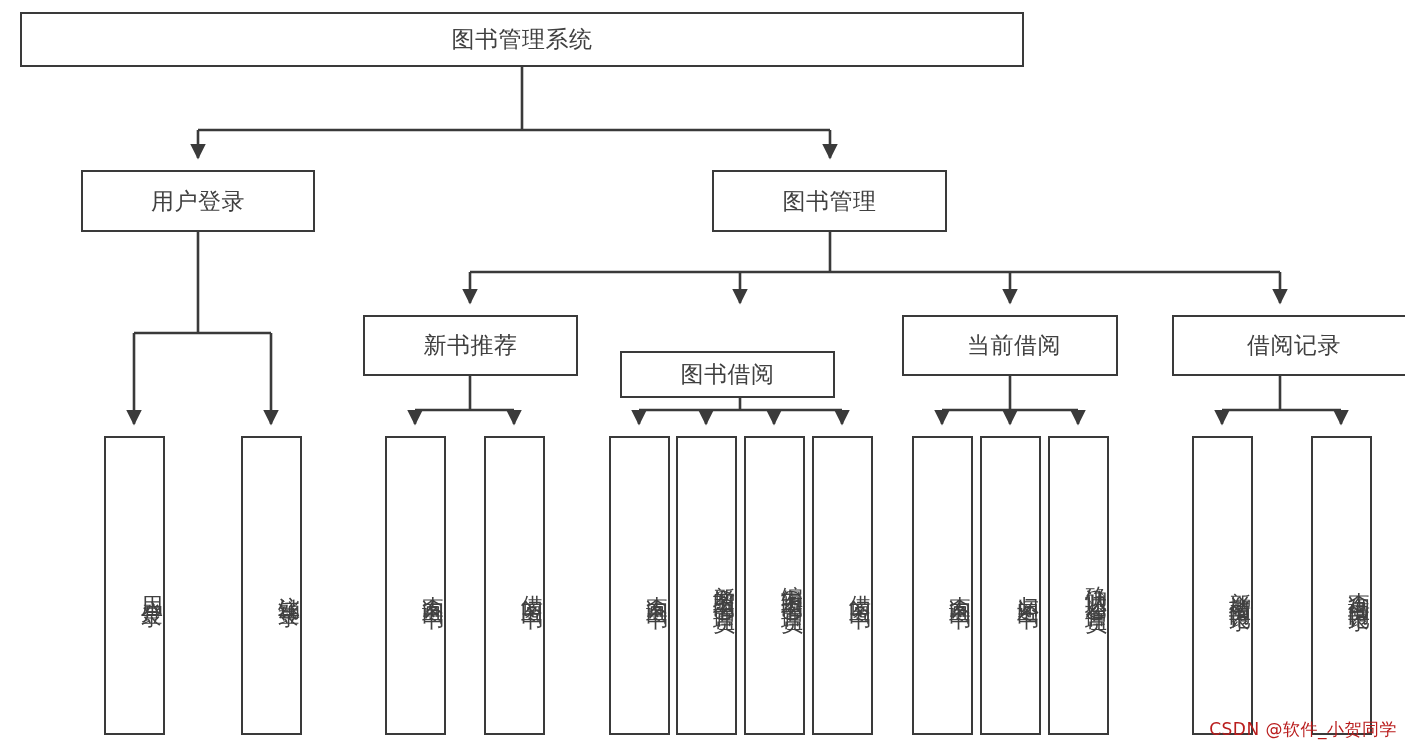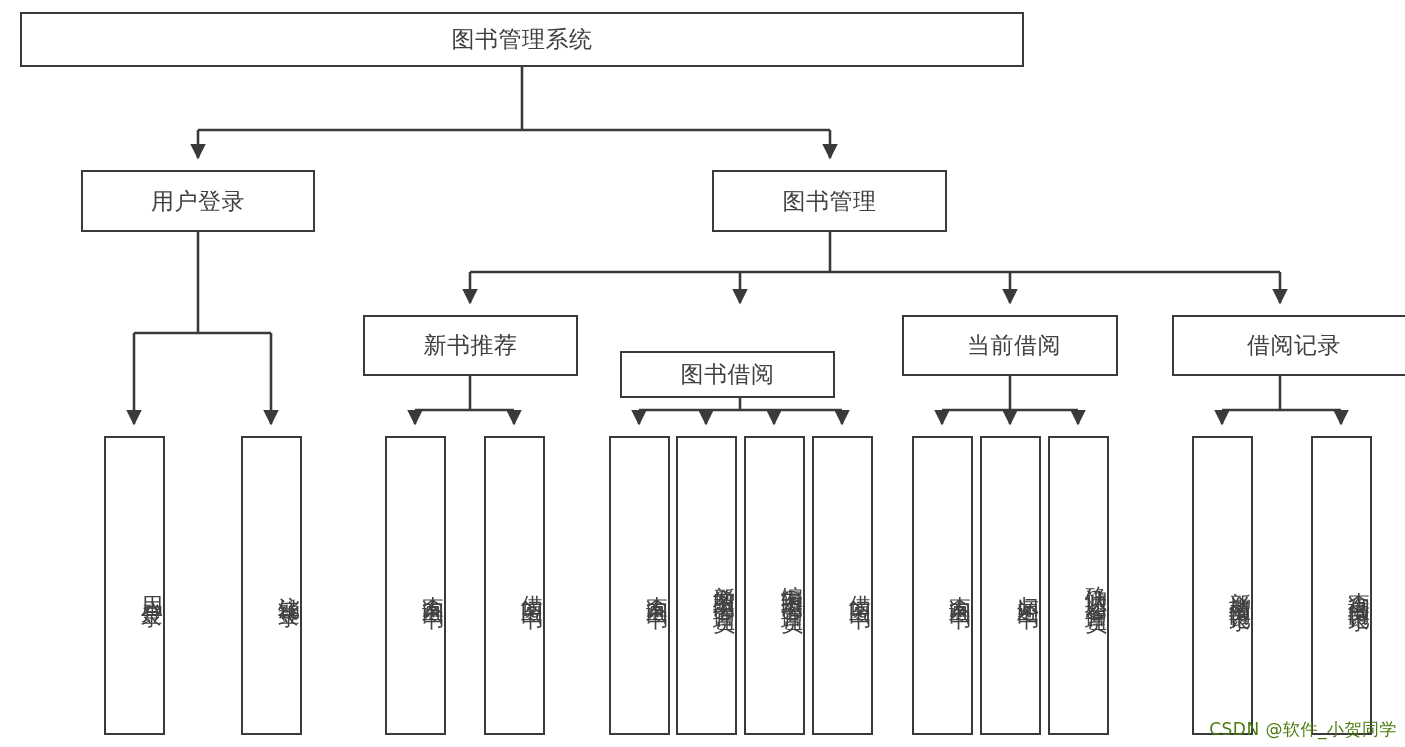--- a/index.html
+++ b/index.html
@@ -55,21 +55,21 @@
     top: 0;
     width: 1405px;
     height: 747px;
     pointer-events: none;
   }
   .watermark {
     position: absolute;
     right: 8px;
     bottom: 6px;
     font-size: 17px;
-    color: #4d7c0f;
+    color: #b91c1c;
     letter-spacing: 0.5px;
     white-space: nowrap;
   }
 </style>
 </head>
 <body>
 
 <div id="chart-root">
 
   <svg class="connectors" viewBox="0 0 1405 747" width="1405" height="747" xmlns="http://www.w3.org/2000/svg">

